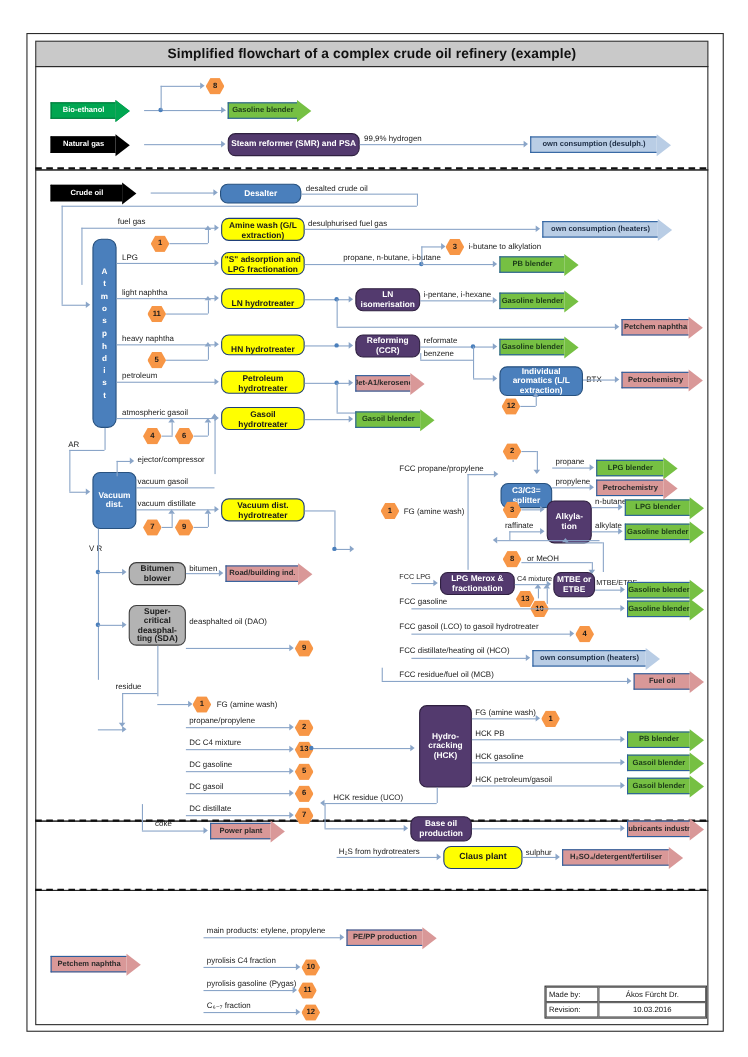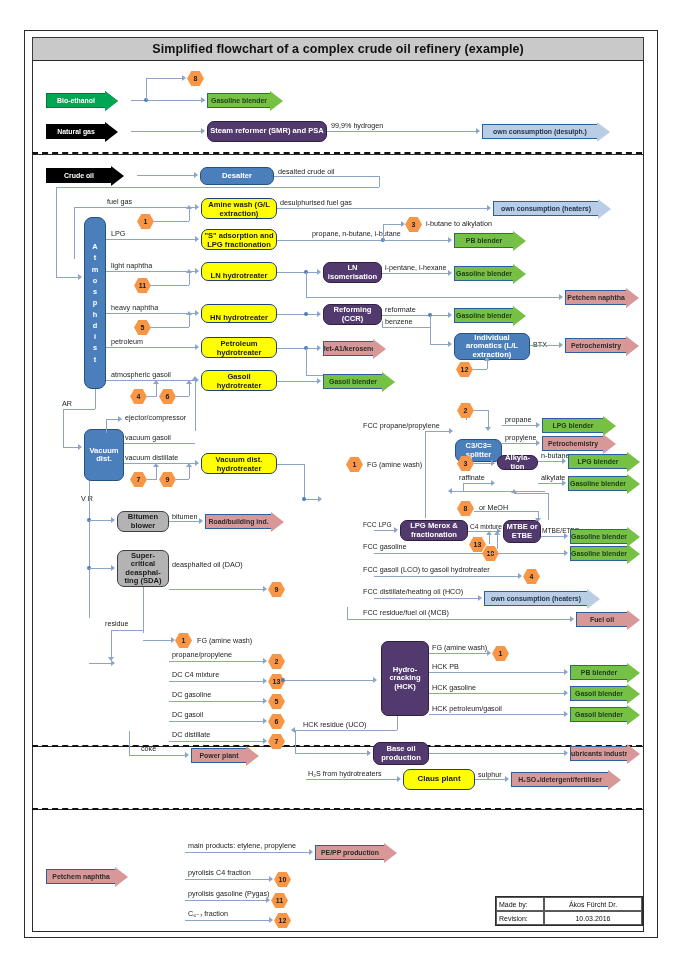--- a/index.html
+++ b/index.html
@@ -571,21 +571,21 @@
   <div class="ar ar-pink" style="left:517px;top:405px;width:74px;">
     <div class="body">Petrochemistry</div>
     <div class="head"></div>
   </div>
 
   <div class="hex" style="left:432px;top:425px;">
     <span>3</span>
   </div>
   <div class="h" style="left:449px;top:432px;width:19px;"></div>
   <div class="tip" style="left:466px;top:429px;"></div>
-  <div class="box b-purple" style="left:472px;top:424px;width:41px;height:15px;justify-content:center;">
+  <div class="box b-purple" style="left:472px;top:424px;width:41px;height:39px;justify-content:center;">
     <span>Alkyla- tion</span>
   </div>
   <div class="lbl" style="left:516px;top:421px;">
     <span>n-butane</span>
   </div>
   <div class="h" style="left:513px;top:430px;width:26px;"></div>
   <div class="tip" style="left:537px;top:427px;"></div>
   <div class="ar ar-lgreen" style="left:543px;top:423px;width:72px;">
     <div class="body">LPG blender</div>
     <div class="head"></div>

